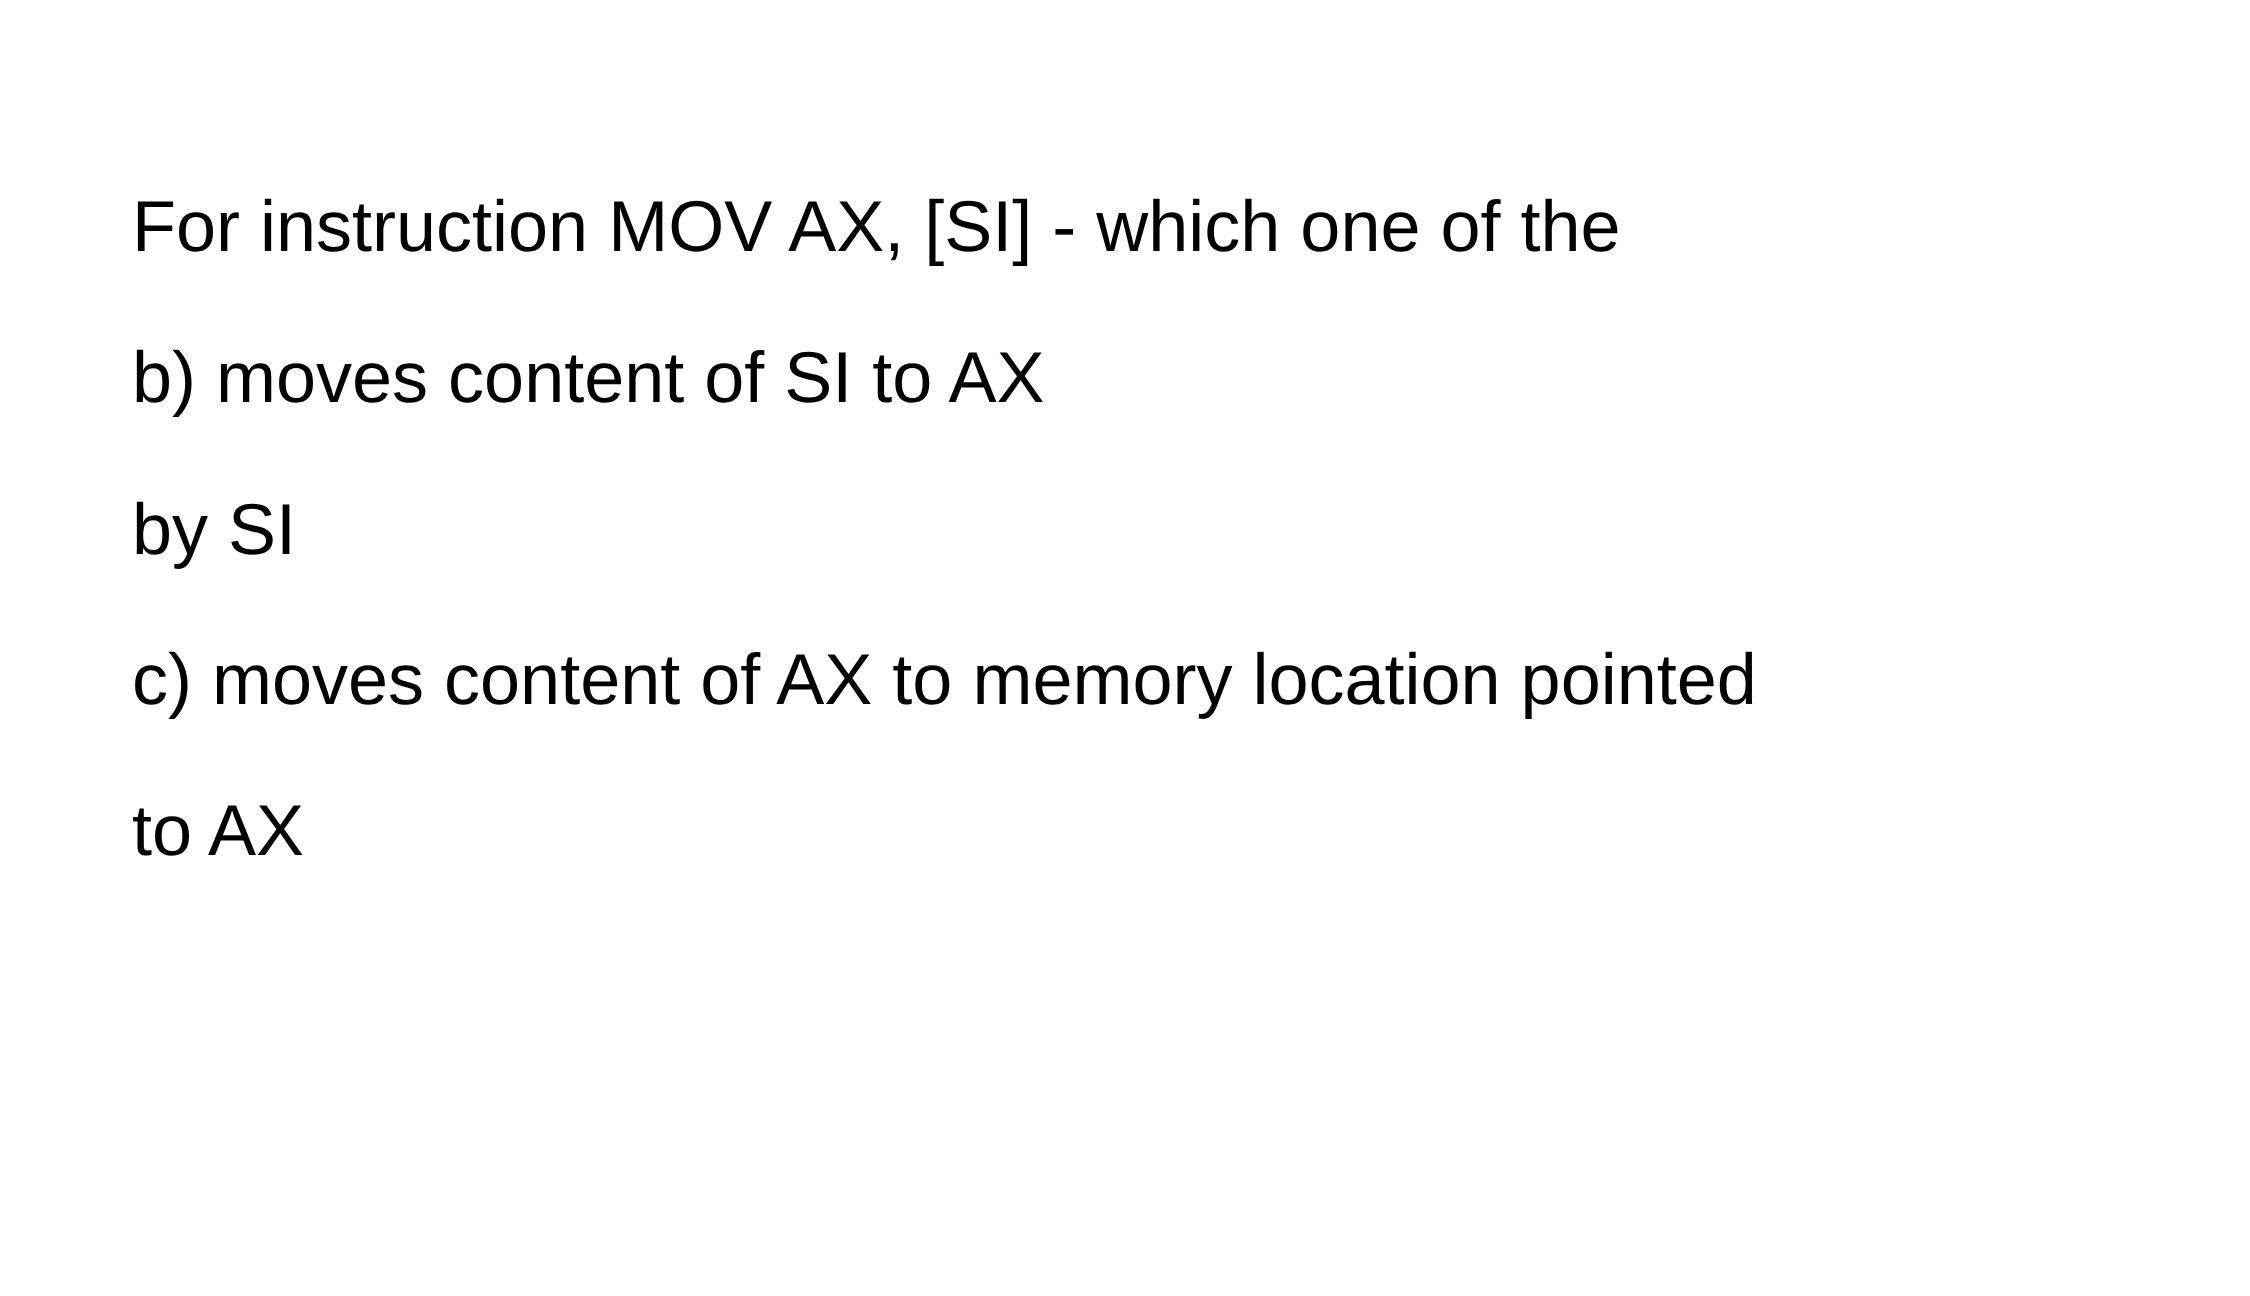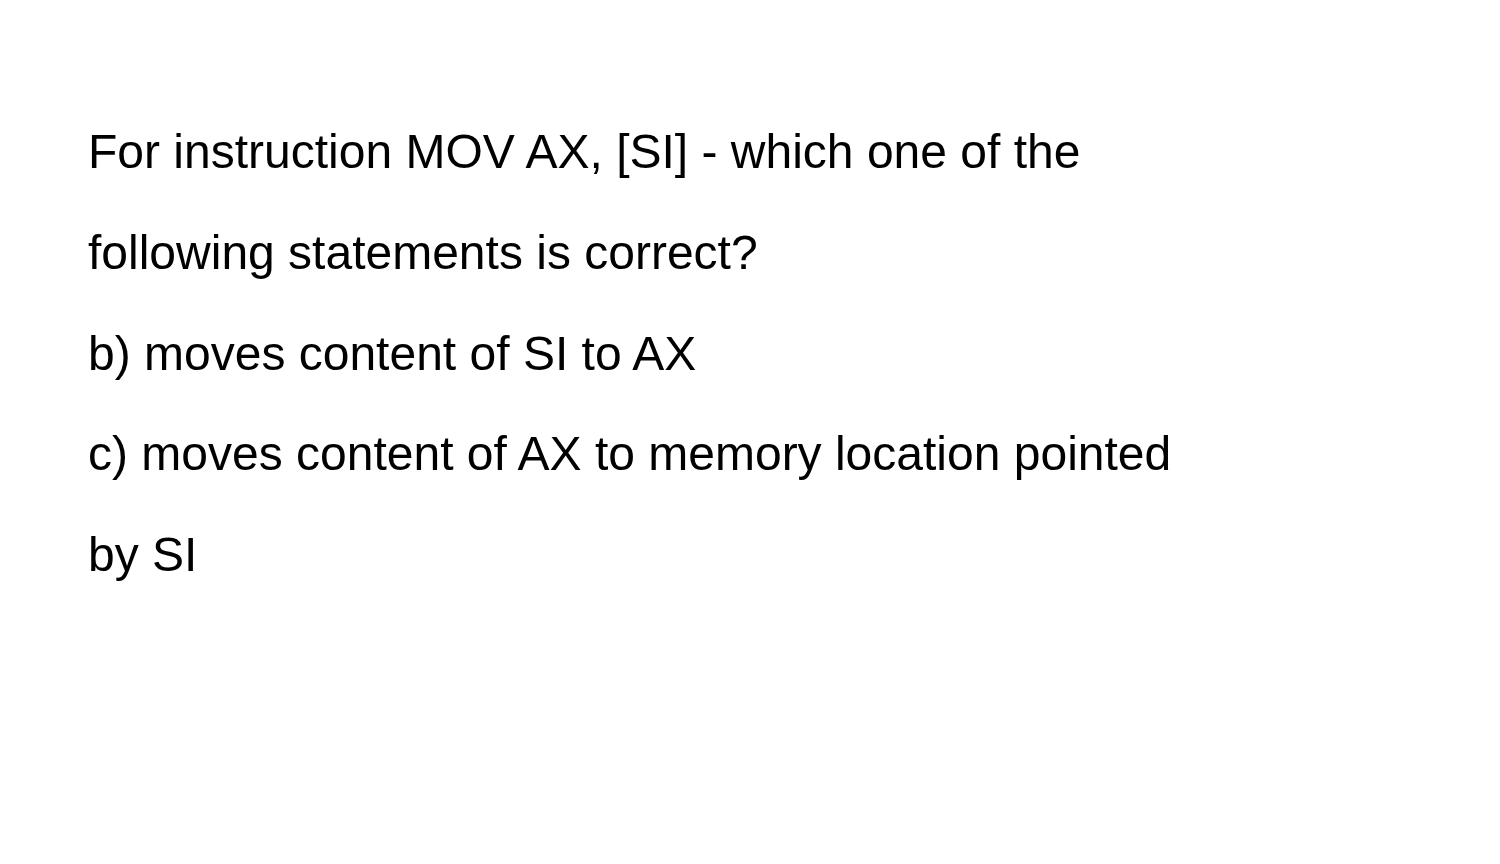--- a/index.html
+++ b/index.html
@@ -23,17 +23,17 @@
   }
   .line {
     display: block;
   }
 </style>
 </head>
 <body>
 
 <div class="content">
   <span class="line">For instruction MOV AX, [SI] - which one of the</span>
-  <span class="line">following statements is correct?</span>
   <span class="line">b) moves content of SI to AX</span>
+  <span class="line">by SI</span>
   <span class="line">c) moves content of AX to memory location pointed</span>
-  <span class="line">by SI</span>
+  <span class="line">to AX</span>
 </div>
 
 </body></html>

